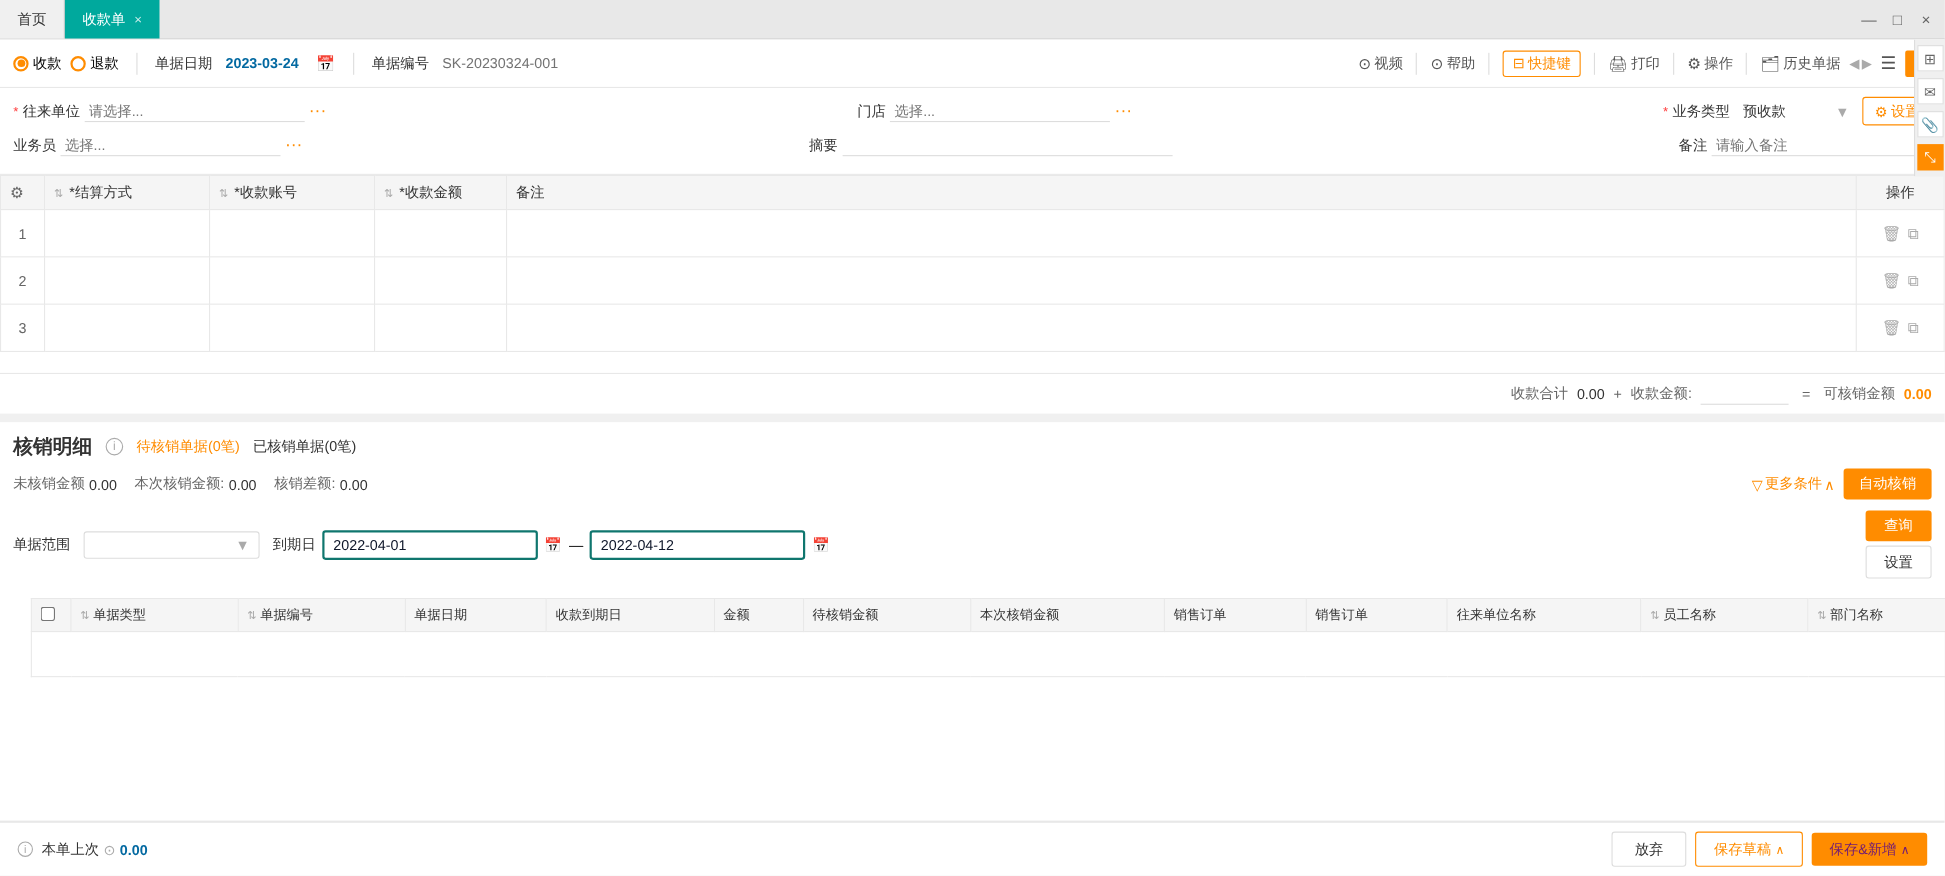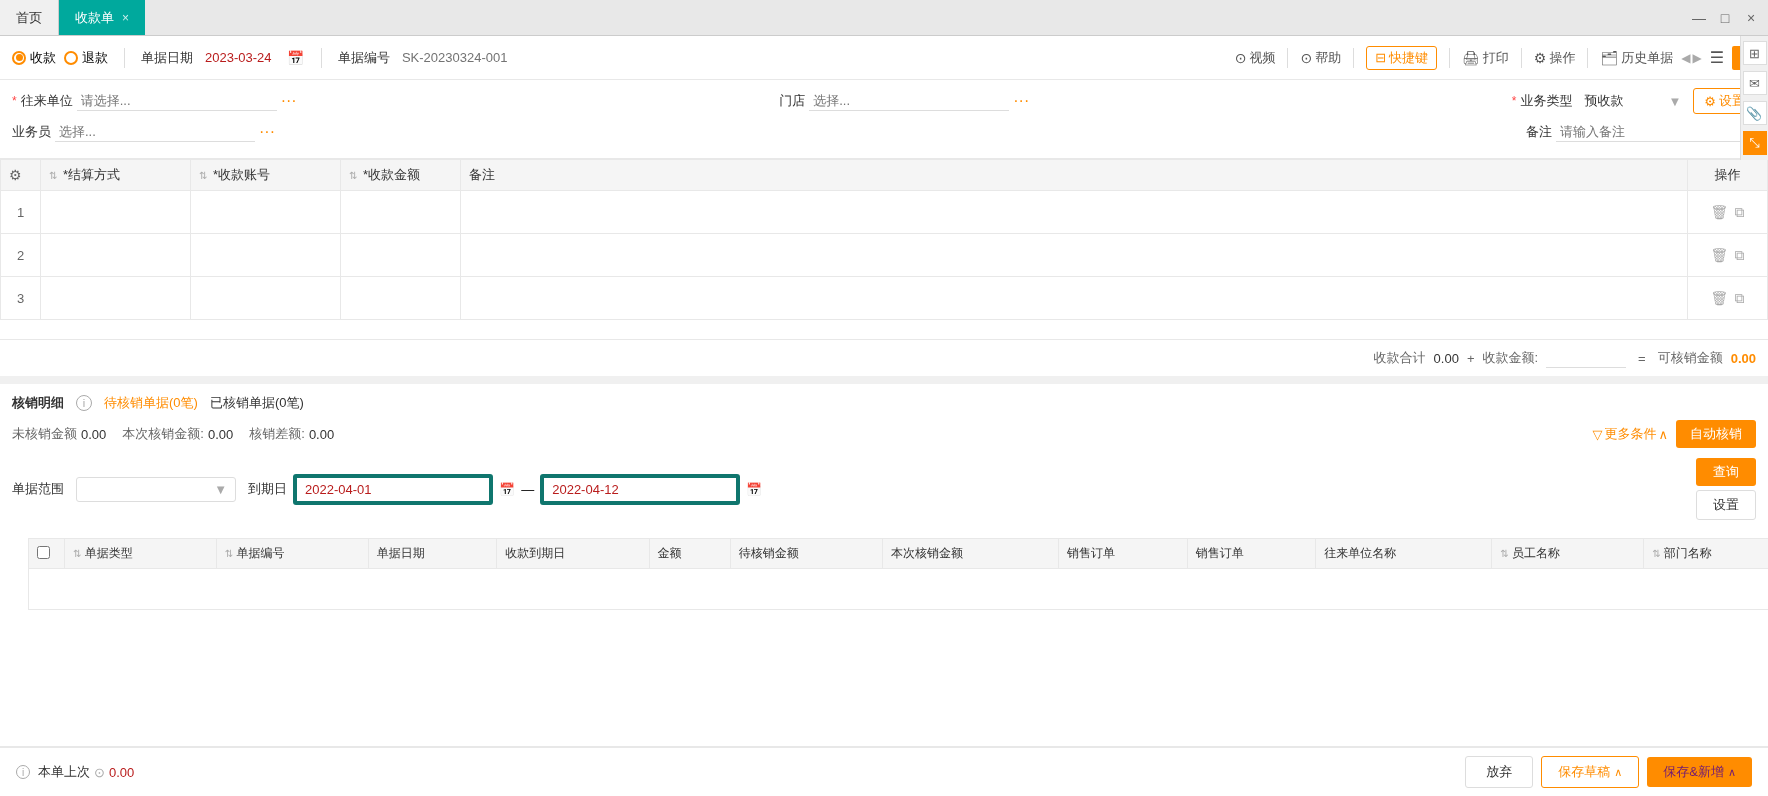--- a/index.html
+++ b/index.html
@@ -29,21 +29,21 @@
     .toolbar-row {
       display: flex; align-items: center; padding: 6px 12px; gap: 12px;
       border-bottom: 1px solid #e8e8e8; background: #fff; min-height: 44px;
     }
     .radio-group { display: flex; align-items: center; gap: 8px; }
     .radio-item { display: flex; align-items: center; gap: 4px; cursor: pointer; }
     .radio-dot { width: 14px; height: 14px; border-radius: 50%; border: 2px solid #ff8c00; background: #fff; display: flex; align-items: center; justify-content: center; }
     .radio-dot.active::after { content: ''; width: 7px; height: 7px; border-radius: 50%; background: #ff8c00; display: block; }
     .divider-v { width: 1px; height: 20px; background: #ddd; margin: 0 4px; }
     .field-label { color: #333; white-space: nowrap; }
-    .field-value { color: #b91c1c; font-weight: normal; }
+    .field-value { color: #0369a1; font-weight: bold; }
     .field-num { color: #737373; text-align: center; }
     .calendar-icon { color: #ff8c00; cursor: pointer; font-size: 14px; margin-left: 4px; }
     .toolbar-right { margin-left: auto; display: flex; align-items: center; gap: 8px; }
     .toolbar-btn { display: flex; align-items: center; gap: 3px; color: #555; cursor: pointer; white-space: nowrap; font-size: 12px; }
     .toolbar-btn .icon { font-size: 14px; }
     .toolbar-btn-orange { color: #ff8c00; border: 1px solid #ff8c00; padding: 2px 8px; border-radius: 3px; background: #fff; cursor: pointer; display: flex; align-items: center; gap: 3px; }
     .nav-arrows { display: flex; gap: 2px; }
     .nav-arrow { cursor: pointer; color: #aaa; font-size: 12px; }
     .three-lines { cursor: pointer; color: #555; font-size: 16px; }
     .orange-square { width: 24px; height: 24px; background: #ff8c00; color: #fff; display: flex; align-items: center; justify-content: center; font-size: 11px; border-radius: 2px; cursor: pointer; }
@@ -95,36 +95,36 @@
     .summary-orange { color: #ff8c00; font-weight: bold; }
     .summary-input { border: none; border-bottom: 1px solid #ddd; width: 80px; outline: none; padding: 2px 4px; }
     .equal-sign { color: #666; margin: 0 4px; }
 
     
     .section-divider { height: 8px; background: #f0f0f0; }
 
     
     .hexiao-section { background: #fff; padding: 10px 12px; }
     .hexiao-header { display: flex; align-items: center; gap: 12px; margin-bottom: 8px; }
-    .hexiao-title { font-size: 13px; font-weight: bold; color: #333; }
+    .hexiao-title { font-size: 18px; font-weight: bold; color: #333; }
     .info-icon { width: 16px; height: 16px; border-radius: 50%; border: 1px solid #aaa; display: flex; align-items: center; justify-content: center; color: #aaa; font-size: 11px; cursor: pointer; }
     .tab-link { color: #ff8c00; cursor: pointer; font-size: 13px; }
     .tab-link-normal { color: #333; cursor: pointer; font-size: 13px; }
     .stats-row { display: flex; align-items: center; gap: 16px; margin-bottom: 10px; }
     .stat-item { display: flex; align-items: center; gap: 4px; }
     .stat-label { color: #666; }
     .stat-value { color: #333; }
     .filter-row { display: flex; align-items: center; gap: 12px; margin-bottom: 8px; }
     .filter-right { margin-left: auto; display: flex; align-items: center; gap: 8px; }
     .more-conditions { color: #ff8c00; cursor: pointer; font-size: 12px; display: flex; align-items: center; gap: 2px; }
     .auto-btn { background: #ff8c00; color: #fff; border: none; padding: 5px 14px; border-radius: 3px; cursor: pointer; }
     .query-btn { background: #ff8c00; color: #fff; border: none; padding: 5px 14px; border-radius: 3px; cursor: pointer; width: 60px; }
     .settings-btn2 { background: #fff; color: #333; border: 1px solid #ddd; padding: 5px 14px; border-radius: 3px; cursor: pointer; width: 60px; }
     .date-range { display: flex; align-items: center; gap: 6px; }
-    .date-input { border: 4px solid #0f766e; padding: 4px 8px; border-radius: 3px; color: #b91c1c; min-width: 90px; background: #fff; }
+    .date-input { border: 2px solid #0f766e; padding: 4px 8px; border-radius: 3px; color: #0f172a; min-width: 90px; background: #fff; }
     .date-icon { color: #aaa; cursor: pointer; }
     .range-select { border: 1px solid #ddd; padding: 4px 8px; border-radius: 3px; min-width: 140px; display: flex; align-items: center; justify-content: space-between; cursor: pointer; }
     .drop-down-icon { color: #aaa; }
 
     
     .bottom-table-area { overflow: auto; flex: 1; }
     .bottom-table { width: 100%; border-collapse: collapse; margin-left: 28px; }
     .bottom-table th {
       background: #f5f5f5; padding: 6px 8px; text-align: left; font-weight: normal;
       border: 1px solid #e8e8e8; color: #333; white-space: nowrap; font-size: 12px;
@@ -258,20 +258,24 @@
         <span>设置</span>
       </div>
     </div>
     <div class="form-row">
       <div class="form-field">
         <span class="field-label">业务员</span>
         <input class="form-input" style="min-width: 200px;" placeholder="选择...">
         <span class="more-btn">···</span>
       </div>
       <div style="flex:1"></div>
+      <div class="form-field">
+        <span class="field-label">摘要</span>
+        <input class="form-input" style="min-width: 300px;">
+      </div>
       <div style="flex:1"></div>
       <div class="form-field">
         <span class="field-label">备注</span>
         <input class="form-input" style="min-width: 200px;" placeholder="请输入备注">
       </div>
     </div>
   </div>
 
   <div class="table-area" style="max-height:180px; overflow:auto;">
     <table class="data-table">

